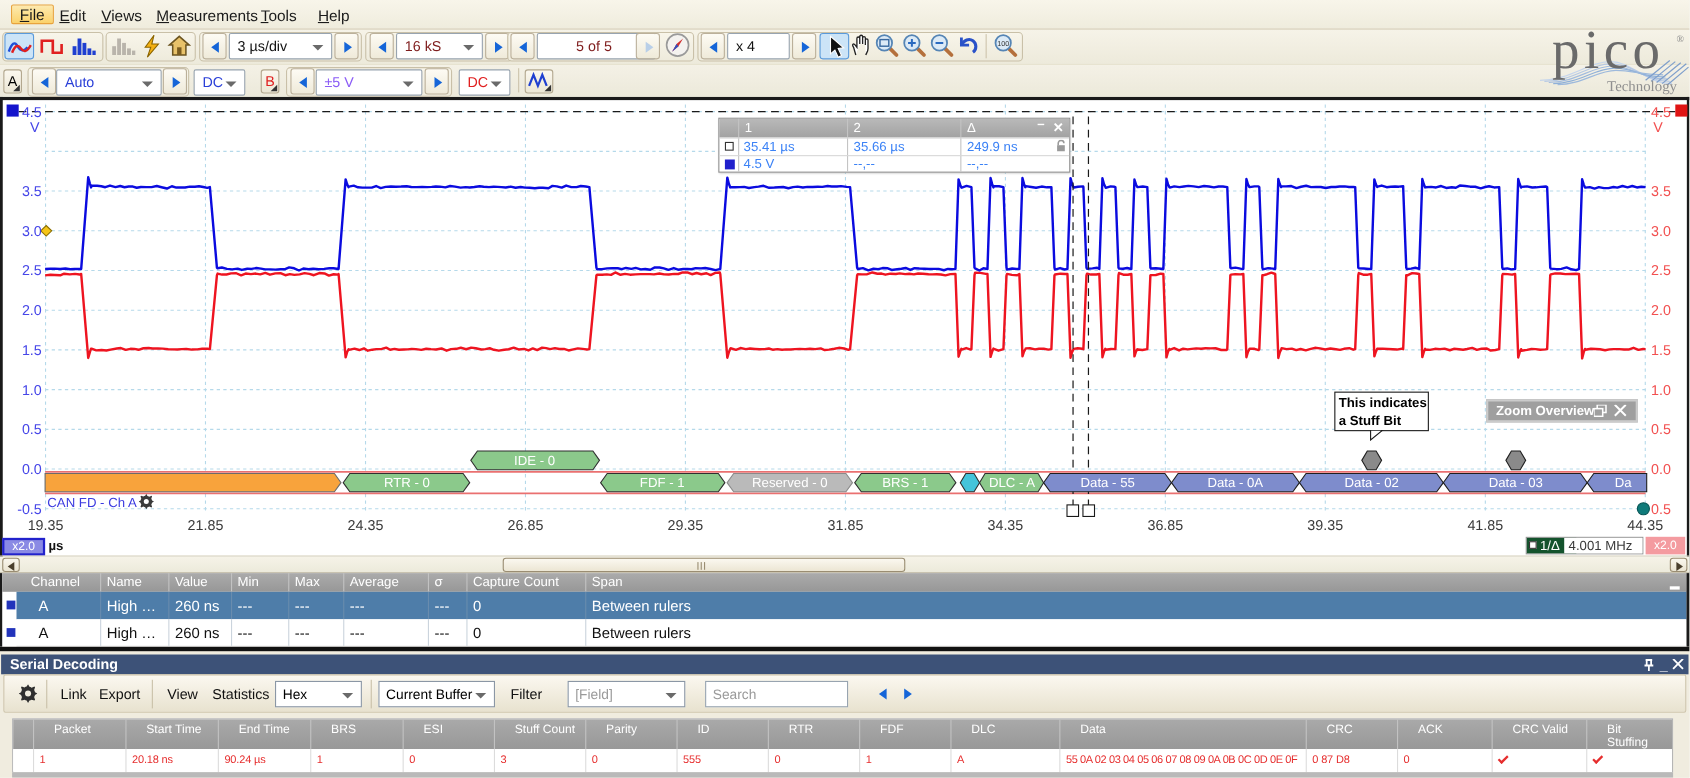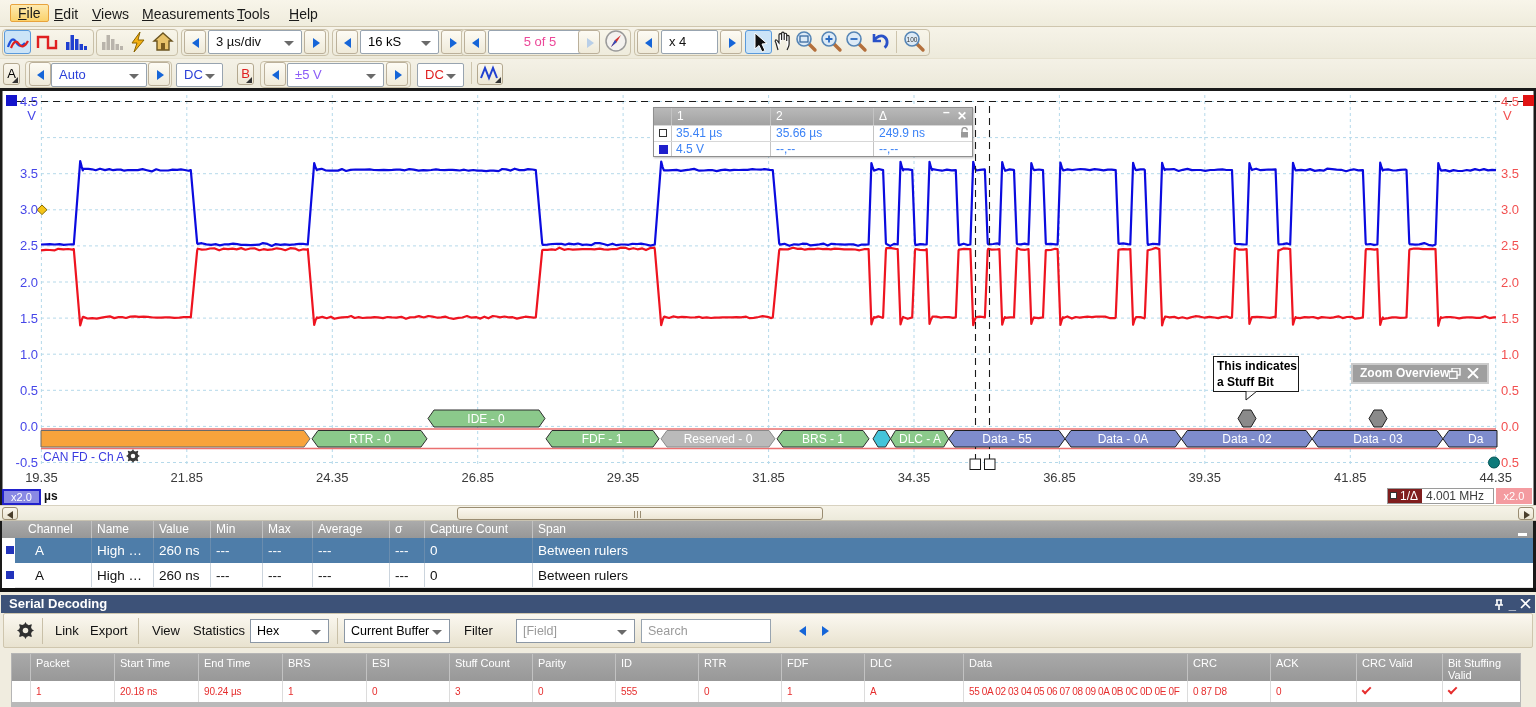--- a/index.html
+++ b/index.html
@@ -49,21 +49,21 @@
 .bluesq{position:absolute;left:4px;width:8px;height:8px;background:#2233bb}
 
 .sd{left:0;top:588px;width:1536px;height:119px;background:#f0ecdf;border-top:4px solid #111}
 .sdtitle{position:absolute;left:1px;top:3px;width:1534px;height:18px;background:#3d5278;color:#fff;font-weight:bold;font-size:13px;line-height:18px;padding-left:8px}
 .sdtool{position:absolute;left:3px;top:21px;width:1530px;height:35px;background:linear-gradient(#fbf8f0,#e8e2cf);border:1px solid #cfc6ae;border-radius:2px}
 .sdt{position:absolute;font-size:13px;color:#111;top:9px}
 .sdsep{position:absolute;top:4px;width:1px;height:26px;background:#c9c0a8}
 .sdcombo{position:absolute;top:5px;height:24px;background:#fff;border:1px solid #8b97a5;font-size:12.5px;line-height:22px}
 .sdtable{position:absolute;left:11px;top:61px;width:1510px;height:49px;background:#fff;border:1px solid #b5b5b5}
 .sdh{position:absolute;left:0;top:0;width:1508px;height:27px;background:linear-gradient(#a9a9a9,#989898);color:#fff;font-size:11px}
-.sdhc{position:absolute;top:0;height:29px;padding:3px 0 0 5px;border-left:1px solid #c2c2c2;line-height:12px}
+.sdhc{position:absolute;top:0;height:29px;padding:3px 0 0 18px;border-left:1px solid #c2c2c2;line-height:12px}
 .sdr{position:absolute;left:0;top:27px;width:1508px;height:21px;background:#fff;color:#e62e2e;font-size:10px;letter-spacing:-0.15px}
 .sdrc{position:absolute;top:0;height:21px;line-height:21px;padding-left:5px;border-left:1px solid #dcdcdc}
 .sdbot{position:absolute;left:11px;top:110px;width:1510px;height:5px;background:#b9b9b9}
 .check{position:absolute;top:6px;width:9px;height:5px;border-left:2px solid #e62e2e;border-bottom:2px solid #e62e2e;transform:rotate(-45deg)}
 
 .logo{left:1390px;top:27px;width:146px;height:61px}
 </style></head><body>
 <div id="app">
 <div class="abs menubar">
  <div class="mi sel" style="left:10px"><u>F</u>ile</div>
@@ -129,32 +129,32 @@
         <span class="cv">3 µs/div</span>
         <div class="dda"></div>
       </div>
       <div class="arrbtn" style="left:304px">
         <div class="tri-r "></div>
       </div>
  <div class="grp" style="left:332px;top:2px;width:134px;height:27px"></div>
       <div class="arrbtn" style="left:336px">
         <div class="tri-l "></div>
       </div>
-      <div class="combo" style="left:360px;width:79px;top:3px;color:#000000">
+      <div class="combo" style="left:360px;width:79px;top:3px;color:#7f1d1d">
         <span class="cv">16 kS</span>
         <div class="dda"></div>
       </div>
       <div class="arrbtn" style="left:441px">
         <div class="tri-r "></div>
       </div>
  <div class="grp" style="left:461px;top:2px;width:170px;height:27px"></div>
       <div class="arrbtn" style="left:464px">
         <div class="tri-l "></div>
       </div>
-      <div class="combo" style="left:488px;width:108px;top:3px;color:#ec4899">
+      <div class="combo" style="left:488px;width:108px;top:3px;color:#7f1d1d">
         <span class="cv">
           <span style="position:absolute;left:0;width:88px;text-align:center">5 of 5</span>
         </span>
       </div>
       <div class="arrbtn" style="left:578px">
         <div class="tri-r dis"></div>
       </div>
  <span style="position:absolute;left:604px;top:2px"><svg width="24" height="24" viewBox="0 0 24 24">
           <circle cx="12" cy="12" r="10" fill="#f4f2ef" stroke="#9a9a9a" stroke-width="1.5"></circle>
           <path d="M17 6 L12.8 13 L7 18 L11 11 Z" fill="#d03030"></path>
@@ -237,20 +237,41 @@
  <div class="combo" style="left:417px;width:47px;top:4px;color:#e02020">
         <span class="cv">DC</span>
         <div class="dda"></div>
       </div>
  <div class="vsep" style="left:471px;top:3px"></div>
  <div class="chbtn" style="left:477px;width:26px"><svg width="22" height="18" viewBox="0 0 22 18">
           <path d="M2 14 L6 4 L10 14 L14 4 L18 14" fill="none" stroke="#2040d0" stroke-width="2"></path>
         </svg><div class="corner"></div></div>
 </div>
 
+<div class="abs logo">
+ <svg width="146" height="61" viewBox="0 0 146 61">
+  <g stroke-width="1.1" fill="none">
+   <path d="M10 46 C38 46 54 29 74 29 S106 49 130 49" stroke="#c5d5ec"></path>
+   <path d="M14 47 C40 47 55 31 75 31 S105 47 128 47" stroke="#b6c9e4"></path>
+   <path d="M18 48 C42 48 58 33 76 33 S103 45 126 45" stroke="#a3bcde"></path>
+   <path d="M22 49 C45 49 60 35 78 35 S100 43 124 43" stroke="#8fb0d8"></path>
+   <path d="M26 50 C48 50 62 37 79 37 S99 41 122 41" stroke="#9db9dc"></path>
+   <g stroke="#7d9ecb">
+            <path d="M106 46 L128 28"></path>
+            <path d="M111 47 L133 29"></path>
+            <path d="M116 48 L138 30"></path>
+            <path d="M121 49 L143 31"></path>
+            <path d="M126 50 L145 34"></path>
+          </g>
+  </g>
+  <text x="21" y="35" font-size="50" fill="#6a6a6a" style="font-family:'Liberation Serif',serif;letter-spacing:4px">pico</text>
+  <text x="134" y="11" style="font-family:'Liberation Serif',serif" font-size="9" fill="#8a8a8a">®</text>
+  <text x="71" y="56" style="font-family:'Liberation Serif',serif" font-size="13.5" fill="#8f8f8f">Technology</text>
+ </svg>
+</div>
 
 <svg class="abs" style="left:0;top:88px" width="1536" height="433" viewBox="0 0 1536 433">
 <rect x="0" y="0" width="1536" height="417" fill="#fff"></rect>
 <rect x="0" y="417" width="1536" height="16" fill="#fdfdfb"></rect>
 <rect x="0" y="0" width="1536" height="3" fill="#1a1a1a"></rect>
 <rect x="0" y="0" width="2.5" height="433" fill="#1a1a1a"></rect>
 <rect x="1533.5" y="0" width="2.5" height="433" fill="#1a1a1a"></rect>
 <g stroke="#b5d9ea" stroke-width="1" stroke-dasharray="3 3">
         <line x1="41.4" y1="7" x2="41.4" y2="376.5"></line>
         <line x1="186.8" y1="7" x2="186.8" y2="376.5"></line>
@@ -391,21 +412,21 @@
         <rect x="3" y="0" width="8" height="7" fill="none" stroke="#fff" stroke-width="1.4"></rect>
         <rect x="0" y="3.5" width="8" height="7" fill="#9f9f9f" stroke="#fff" stroke-width="1.4"></rect>
       </svg>
  <svg style="position:absolute;right:8px;top:3px" width="12" height="11" viewBox="0 0 12 11">
         <path d="M1 0 L11 10 M11 0 L1 10" stroke="#fff" stroke-width="1.8"></path>
       </svg>
 </div>
 <div class="abs badgeL">x2.0</div>
     <div class="abs mus">µs</div>
 <div class="abs freqbox">
-      <div style="position:absolute;left:0;top:0;width:45px;height:14px;background:#7f1d1d;color:#fff">
+      <div style="position:absolute;left:0;top:0;width:45px;height:14px;background:#14532d;color:#fff">
         <span style="position:absolute;left:2px;top:3px;width:7px;height:7px;background:#fff;border:1px solid #333"></span>
         <span style="position:absolute;left:12px;top:0">1/Δ</span>
       </div>
       <div style="position:absolute;left:34px;top:0;width:71px;height:14px;background:#fff;color:#3a3a3a;padding-left:4px;line-height:14px;font-size:12px">4.001 MHz</div>
     </div>
 <div class="abs badgeR">x2.0</div>
 
 <div class="abs hscroll">
  <div class="sbtn" style="left:2px">
         <span style="position:absolute;left:4px;top:3px;width:0;height:0;border-top:4px solid transparent;border-bottom:4px solid transparent;border-right:6px solid #4a3f2c"></span>
@@ -480,21 +501,21 @@
   <div class="sdcombo" style="left:246px;width:79px">
           <span style="position:absolute;left:6px">Hex</span>
           <div class="dda"></div>
         </div>
   <div class="sdsep" style="left:333px"></div>
   <div class="sdcombo" style="left:340px;width:106px">
           <span style="position:absolute;left:6px">Current Buffer</span>
           <div class="dda"></div>
         </div>
   <div class="sdt" style="left:460px">Filter</div>
-  <div class="sdcombo" style="left:512px;width:119px;color:#9a9a9a">
+  <div class="sdcombo" style="left:512px;width:107px;color:#9a9a9a">
           <span style="position:absolute;left:6px">[Field]</span>
           <div class="dda"></div>
         </div>
   <div class="sdcombo" style="left:637px;width:130px;color:#9a9a9a;border-color:#98a4b0">
           <span style="position:absolute;left:6px">Search</span>
         </div>
   <div style="position:absolute;left:795px;top:12px;width:0;height:0;border-top:5px solid transparent;border-bottom:5px solid transparent;border-right:7px solid #1565d8"></div>
   <div style="position:absolute;left:818px;top:12px;width:0;height:0;border-top:5px solid transparent;border-bottom:5px solid transparent;border-left:7px solid #1565d8"></div>
  </div>
  <div class="sdtable">

